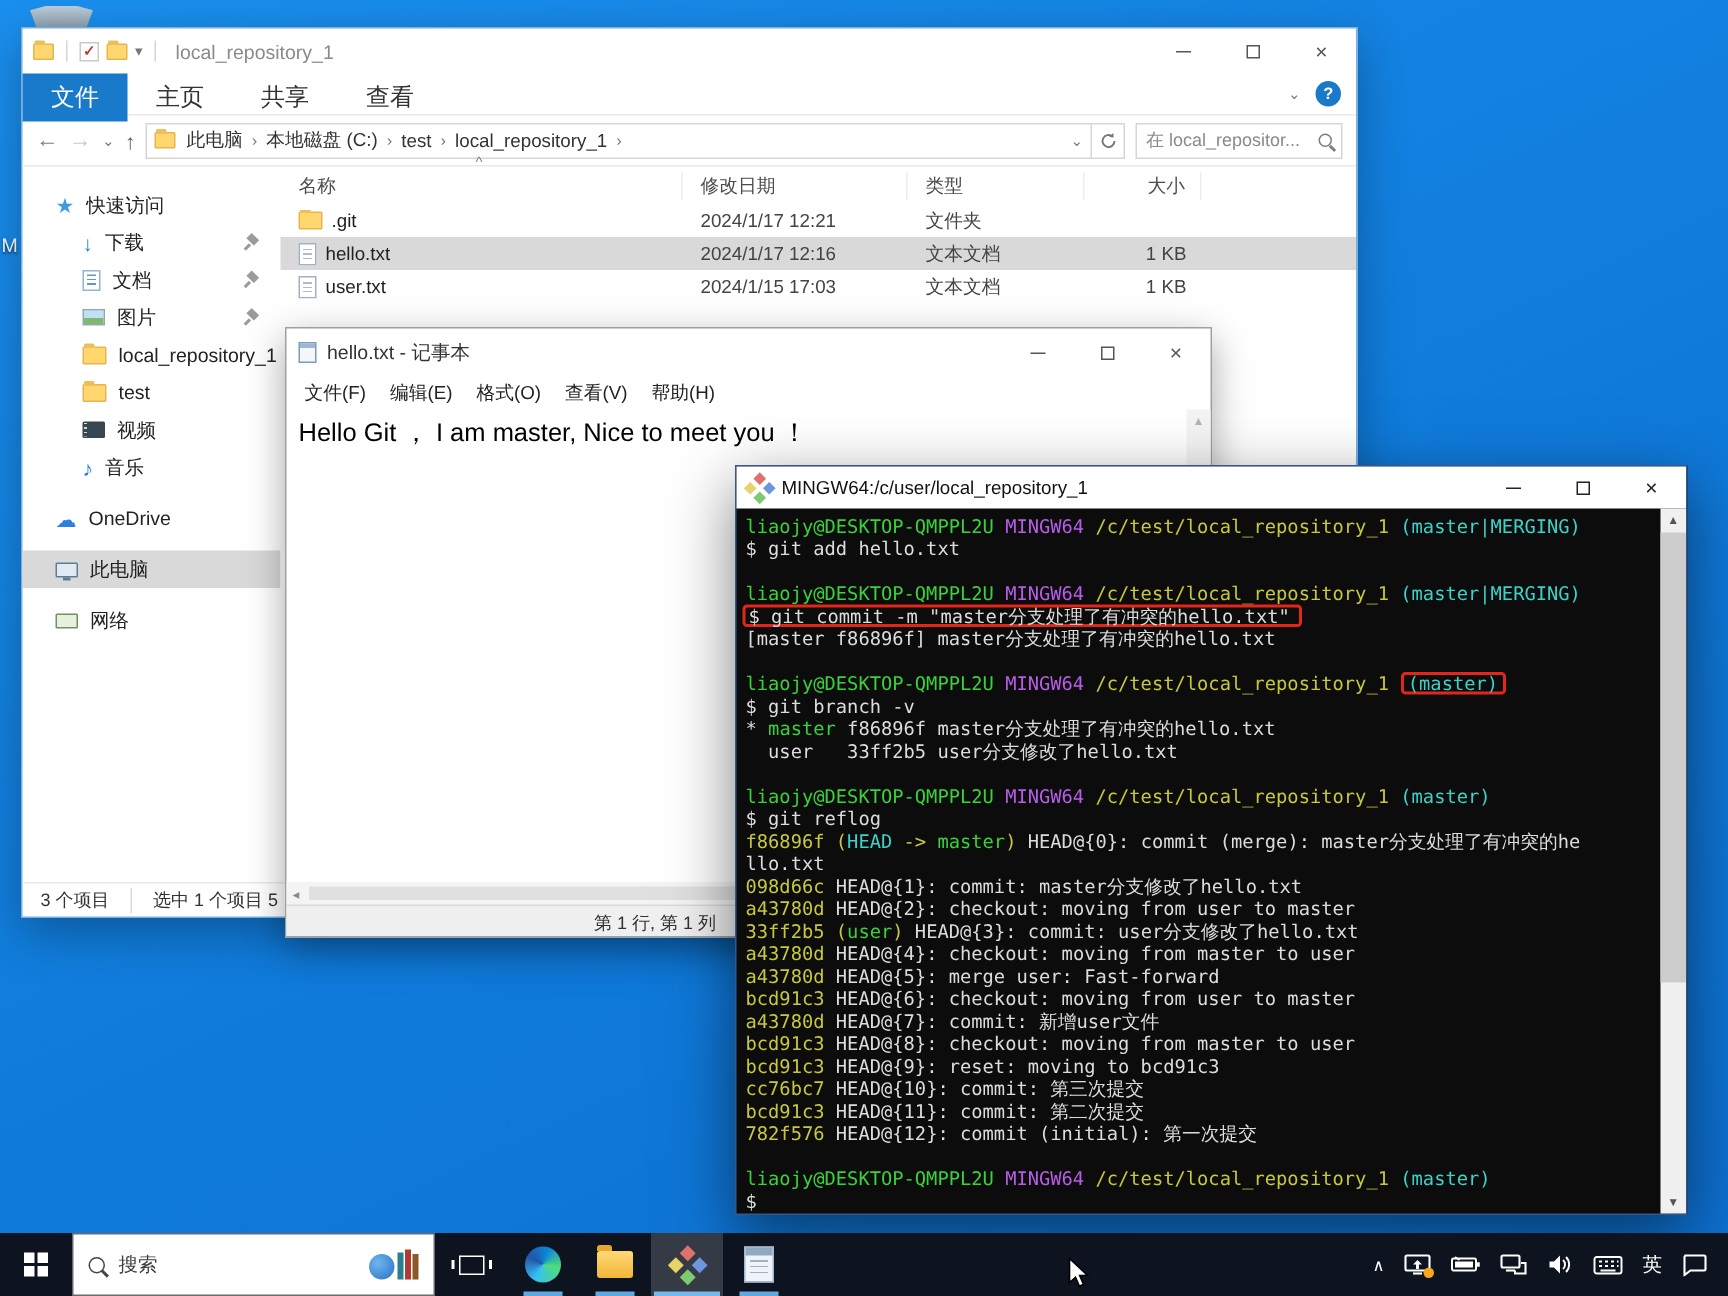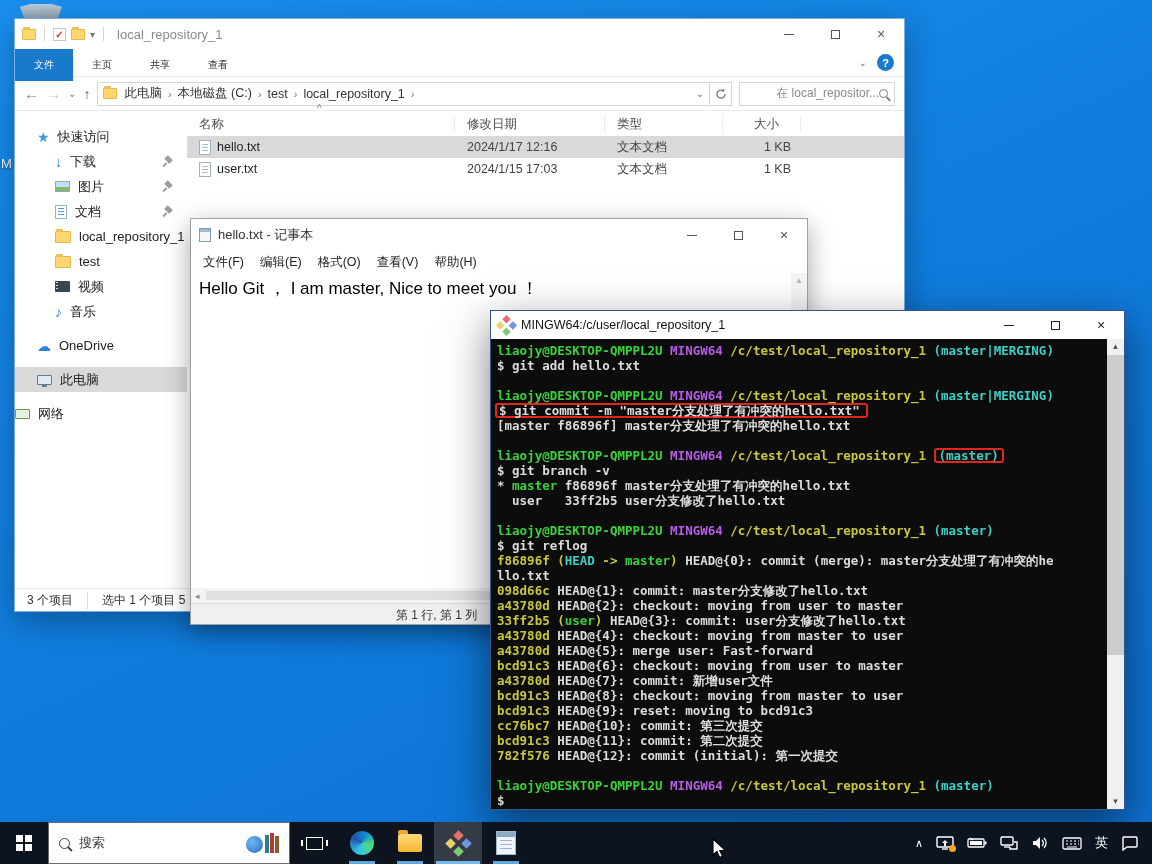--- a/index.html
+++ b/index.html
@@ -15,50 +15,50 @@
   .wc .maxi { width:9px; height:9px; border:1px solid #555; display:block; }
 
   
   #explorer { left:14px; top:18px; width:891px; height:594px; border:1px solid #79aede;
               box-shadow:0 10px 30px rgba(0,0,0,.30); z-index:10; }
   .ex-titlebar { height:30px; display:flex; align-items:center; padding-left:7px; }
   .qat { display:flex; align-items:center; gap:5px; }
   .qat-sep { width:1px; height:14px; background:#d5d5d5; margin:0 3px; }
   .ex-title { margin-left:10px; font-size:13px; color:#8a8a8a; }
   .ex-ribbon { height:28px; display:flex; align-items:stretch; border-bottom:1px solid #eaeaea; }
-  .rtab { padding:16px 19px; display:flex; align-items:center; font-size:10px; color:#333; }
+  .rtab { padding:16px 19px; display:flex; align-items:center; font-size:16px; color:#333; }
   .rtab.tab-file { background:#1979ca; color:#fff; }
   .ribbon-right { margin-left:auto; display:flex; align-items:center; gap:10px; padding-right:10px; }
   .help-circle { width:17px; height:17px; border-radius:50%; background:#1979ca; color:#fff;
                  font-size:11px; font-weight:bold; display:flex; align-items:center; justify-content:center; }
   .chev { color:#777; font-size:10px; }
   .ex-addr { height:34px; display:flex; align-items:center; gap:7px; padding:0 9px; border-bottom:1px solid #eaeaea; }
   .nav-arrow { font-size:15px; color:#7d7d7d; }
   .nav-arrow.disabled { color:#c9c9c9; }
   .nav-up { font-size:14px; color:#5a5a5a; }
   .addr-box { flex:1; height:24px; border:1px solid #d6d6d6; display:flex; align-items:center; padding:0 5px; font-size:12.5px; color:#333; gap:2px; }
   .crumb { padding:0 5px; white-space:nowrap; }
   .crumb-sep { color:#777; font-size:11px; padding:0 1px; }
   .addr-right { margin-left:auto; display:flex; align-items:center; gap:8px; color:#777; }
   .refresh-btn { width:22px; height:24px; border:1px solid #d6d6d6; border-left:none; display:flex; align-items:center; justify-content:center; margin-left:-7px; }
-  .ex-search { width:156px; height:24px; border:1px solid #d6d6d6; display:flex; align-items:center; padding:0 6px; font-size:12px; color:#8a8a8a;text-align:right; }
+  .ex-search { width:138px; height:24px; border:1px solid #d6d6d6; display:flex; align-items:center; padding:0 6px; font-size:12px; color:#8a8a8a; }
   .magnifier { width:9px; height:9px; border:1.5px solid #7d7d7d; border-radius:50%; position:relative; flex:none; }
   .magnifier::after { content:""; position:absolute; width:5px; height:1.5px; background:#7d7d7d; transform:rotate(45deg); right:-4px; bottom:-2px; }
   .ex-main { position:absolute; top:93px; bottom:23px; left:0; right:0; display:flex; }
   .ex-nav { width:172px; padding-top:12px; overflow:hidden; }
   .nav-item { height:25px; display:flex; align-items:center; font-size:13px; color:#222; gap:8px; }
   .nav-item.sel { background:#d9d9d9; }
   .nav-item.gap { margin-top:9px; }
   .pin { margin-left:auto; margin-right:14px; width:9px; height:9px; position:relative; }
   .pin::before { content:""; position:absolute; left:1px; top:0; width:7px; height:5px; background:#9b9b9b; transform:rotate(45deg); }
   .pin::after { content:""; position:absolute; left:0; bottom:-1px; width:1.5px; height:5px; background:#9b9b9b; transform:rotate(45deg); }
   .ex-files { flex:1; position:relative; font-size:12.5px; }
   .fh-row { height:24px; display:flex; color:#4c4c4c; align-items:center; }
   .fh { padding-left:12px; border-right:1px solid #ececec; height:18px; display:flex; align-items:center; position:relative; }
-  .fh:nth-child(1){ width:268px; } .fh:nth-child(2){ width:150px; } .fh:nth-child(3){ width:118px; } .fh:nth-child(4){ width:78px; justify-content:flex-end; padding-right:21px; }
+  .fh:nth-child(1){ width:268px; } .fh:nth-child(2){ width:150px; } .fh:nth-child(3){ width:118px; } .fh:nth-child(4){ width:78px; justify-content:flex-end; padding-right:10px; }
   .sort-caret { position:absolute; top:-12px; left:130px; color:#888; font-size:10px; }
   .f-row { height:22px; display:flex; align-items:center; color:#211f1f; }
   .f-row.sel { background:#d9d9d9; }
   .fc { padding-left:12px; overflow:hidden; white-space:nowrap; }
   .fc.c-name { width:268px; display:flex; align-items:center; gap:6px; }
   .fc.c-date { width:150px; color:#444; }
   .fc.c-type { width:118px; color:#444; }
   .fc.c-size { width:78px; color:#444; text-align:right; padding-right:10px; }
   .ex-status { position:absolute; bottom:0; left:0; right:0; height:23px; border-top:1px solid #eaeaea;
                display:flex; align-items:center; font-size:12px; color:#333; padding-left:12px; }
@@ -114,21 +114,21 @@
   .np-status { position:absolute; left:0; right:0; bottom:0; height:21px; background:#f0f0f0; border-top:1px solid #d9d9d9; font-size:12px; color:#333; }
   .np-status .pos { position:absolute; left:205px; top:3px; }
   .np-status .sep { position:absolute; left:300px; top:2px; bottom:2px; width:1px; background:#d0d0d0; }
 
   
   #terminal { left:490px; top:310px; width:635px; height:500px; background:#0c0c0c; border:1px solid #35588c;
               box-shadow:0 14px 40px rgba(0,0,0,.5); z-index:30; }
   .term-titlebar { height:28px; background:#fff; display:flex; align-items:center; gap:7px; padding-left:8px; font-size:12.5px; color:#111; }
   .term-titlebar .wc { color:#222; }
   .term-body { position:absolute; top:28px; left:0; right:17px; bottom:0; overflow:hidden;
-               padding:4px 0 0 6px; white-space:pre; font-weight:bold;
+               padding:4px 0 0 6px; white-space:pre; font-weight:normal;
                font-family:"DejaVu Sans Mono","Liberation Mono",monospace; font-size:12.5px; line-height:15px; }
   .t-line { height:15px; }
   .tc-green { color:var(--tg); } .tc-purple { color:var(--tp); } .tc-yellow { color:var(--ty); }
   .tc-cyan { color:var(--tc); } .tc-white { color:#dcdcdc;margin-top:22px; }
   .line-box { display:inline-block; border:2px solid var(--red); border-radius:3px; padding:0 6px 0 2px; margin-left:-2px; line-height:11px; }
   .seg-box { display:inline-block; border:2px solid var(--red); border-radius:3px; padding:0 3px; line-height:11px; }
   .term-scroll { position:absolute; top:28px; right:0; bottom:0; width:17px; background:#f0f0f0; }
   .term-scroll .up, .term-scroll .dn { position:absolute; left:0; right:0; text-align:center; color:#555; font-size:8px; }
   .term-scroll .up { top:3px; } .term-scroll .dn { bottom:3px; }
   .term-scroll .thumb { position:absolute; left:0; right:0; top:16px; height:300px; background:#cdcdcd; }
@@ -255,30 +255,30 @@
           <div class="nav-item" style="padding-left: 22px;">
             <span class="ic ic-star">★</span>
             <span>快速访问</span>
           </div>
           <div class="nav-item" style="padding-left: 40px;">
             <span class="ic ic-glyph">↓</span>
             <span>下载</span>
             <span class="pin"></span>
           </div>
           <div class="nav-item" style="padding-left: 40px;">
+            <span class="ic ic-document"></span>
+            <span>文档</span>
+            <span class="pin"></span>
+          </div>
+          <div class="nav-item" style="padding-left: 40px;">
             <span class="ic ic-pictures"></span>
             <span>图片</span>
             <span class="pin"></span>
           </div>
           <div class="nav-item" style="padding-left: 40px;">
-            <span class="ic ic-document"></span>
-            <span>文档</span>
-            <span class="pin"></span>
-          </div>
-          <div class="nav-item" style="padding-left: 40px;">
             <span class="ic ic-folder"></span>
             <span>local_repository_1</span>
           </div>
           <div class="nav-item" style="padding-left: 40px;">
             <span class="ic ic-folder"></span>
             <span>test</span>
           </div>
           <div class="nav-item" style="padding-left: 40px;">
             <span class="ic ic-video"></span>
             <span>视频</span>
@@ -288,33 +288,42 @@
             <span>音乐</span>
           </div>
           <div class="nav-item gap" style="padding-left: 22px;">
             <span class="ic ic-glyph">☁</span>
             <span>OneDrive</span>
           </div>
           <div class="nav-item sel gap" style="padding-left: 22px;">
             <span class="ic ic-pc"></span>
             <span>此电脑</span>
           </div>
-          <div class="nav-item gap" style="">
+          <div class="nav-item gap" style="padding-left: 22px;">
             <span class="ic ic-network"></span>
             <span>网络</span>
           </div>
         </div>
       <div class="ex-files">
         <div class="fh-row" id="col-headers">
             <div class="fh">名称<span class="sort-caret">^</span></div>
             <div class="fh">修改日期</div>
             <div class="fh">类型</div>
             <div class="fh">大小</div>
           </div>
         <div id="file-rows">
+            <div class="f-row">
+              <div class="fc c-name">
+                <span class="ic ic-folder"></span>
+                <span>.git</span>
+              </div>
+              <div class="fc c-date">2024/1/17 12:21</div>
+              <div class="fc c-type">文件夹</div>
+              <div class="fc c-size"></div>
+            </div>
             <div class="f-row sel">
               <div class="fc c-name">
                 <span class="ic ic-textfile"></span>
                 <span>hello.txt</span>
               </div>
               <div class="fc c-date">2024/1/17 12:16</div>
               <div class="fc c-type">文本文档</div>
               <div class="fc c-size">1 KB</div>
             </div>
             <div class="f-row">

